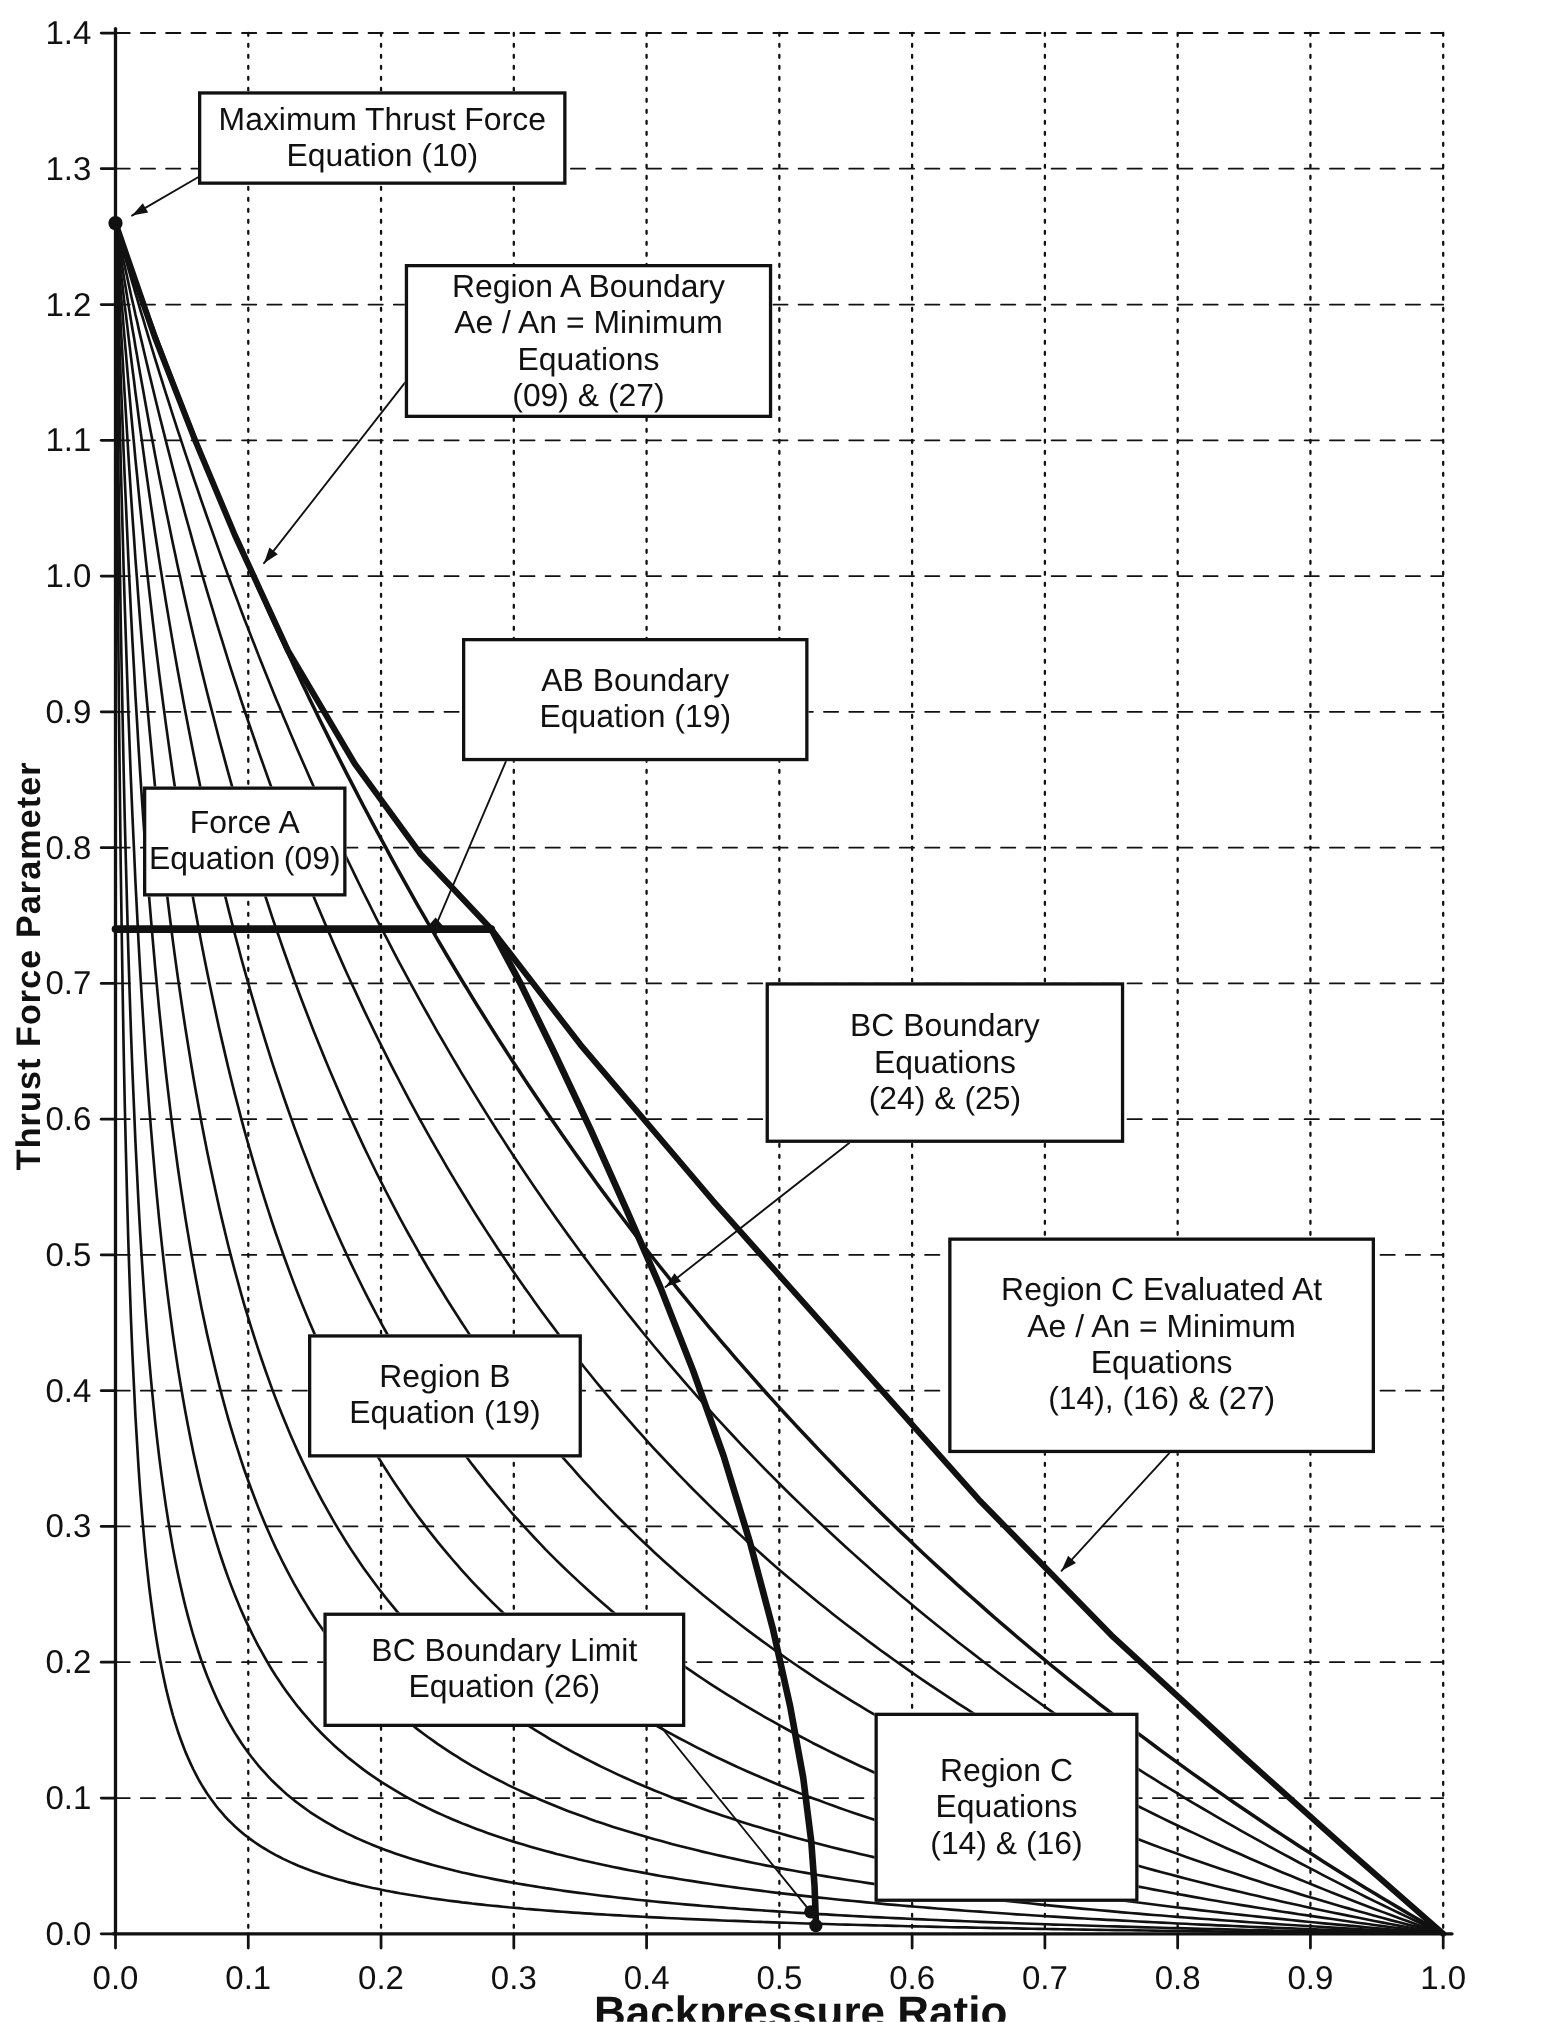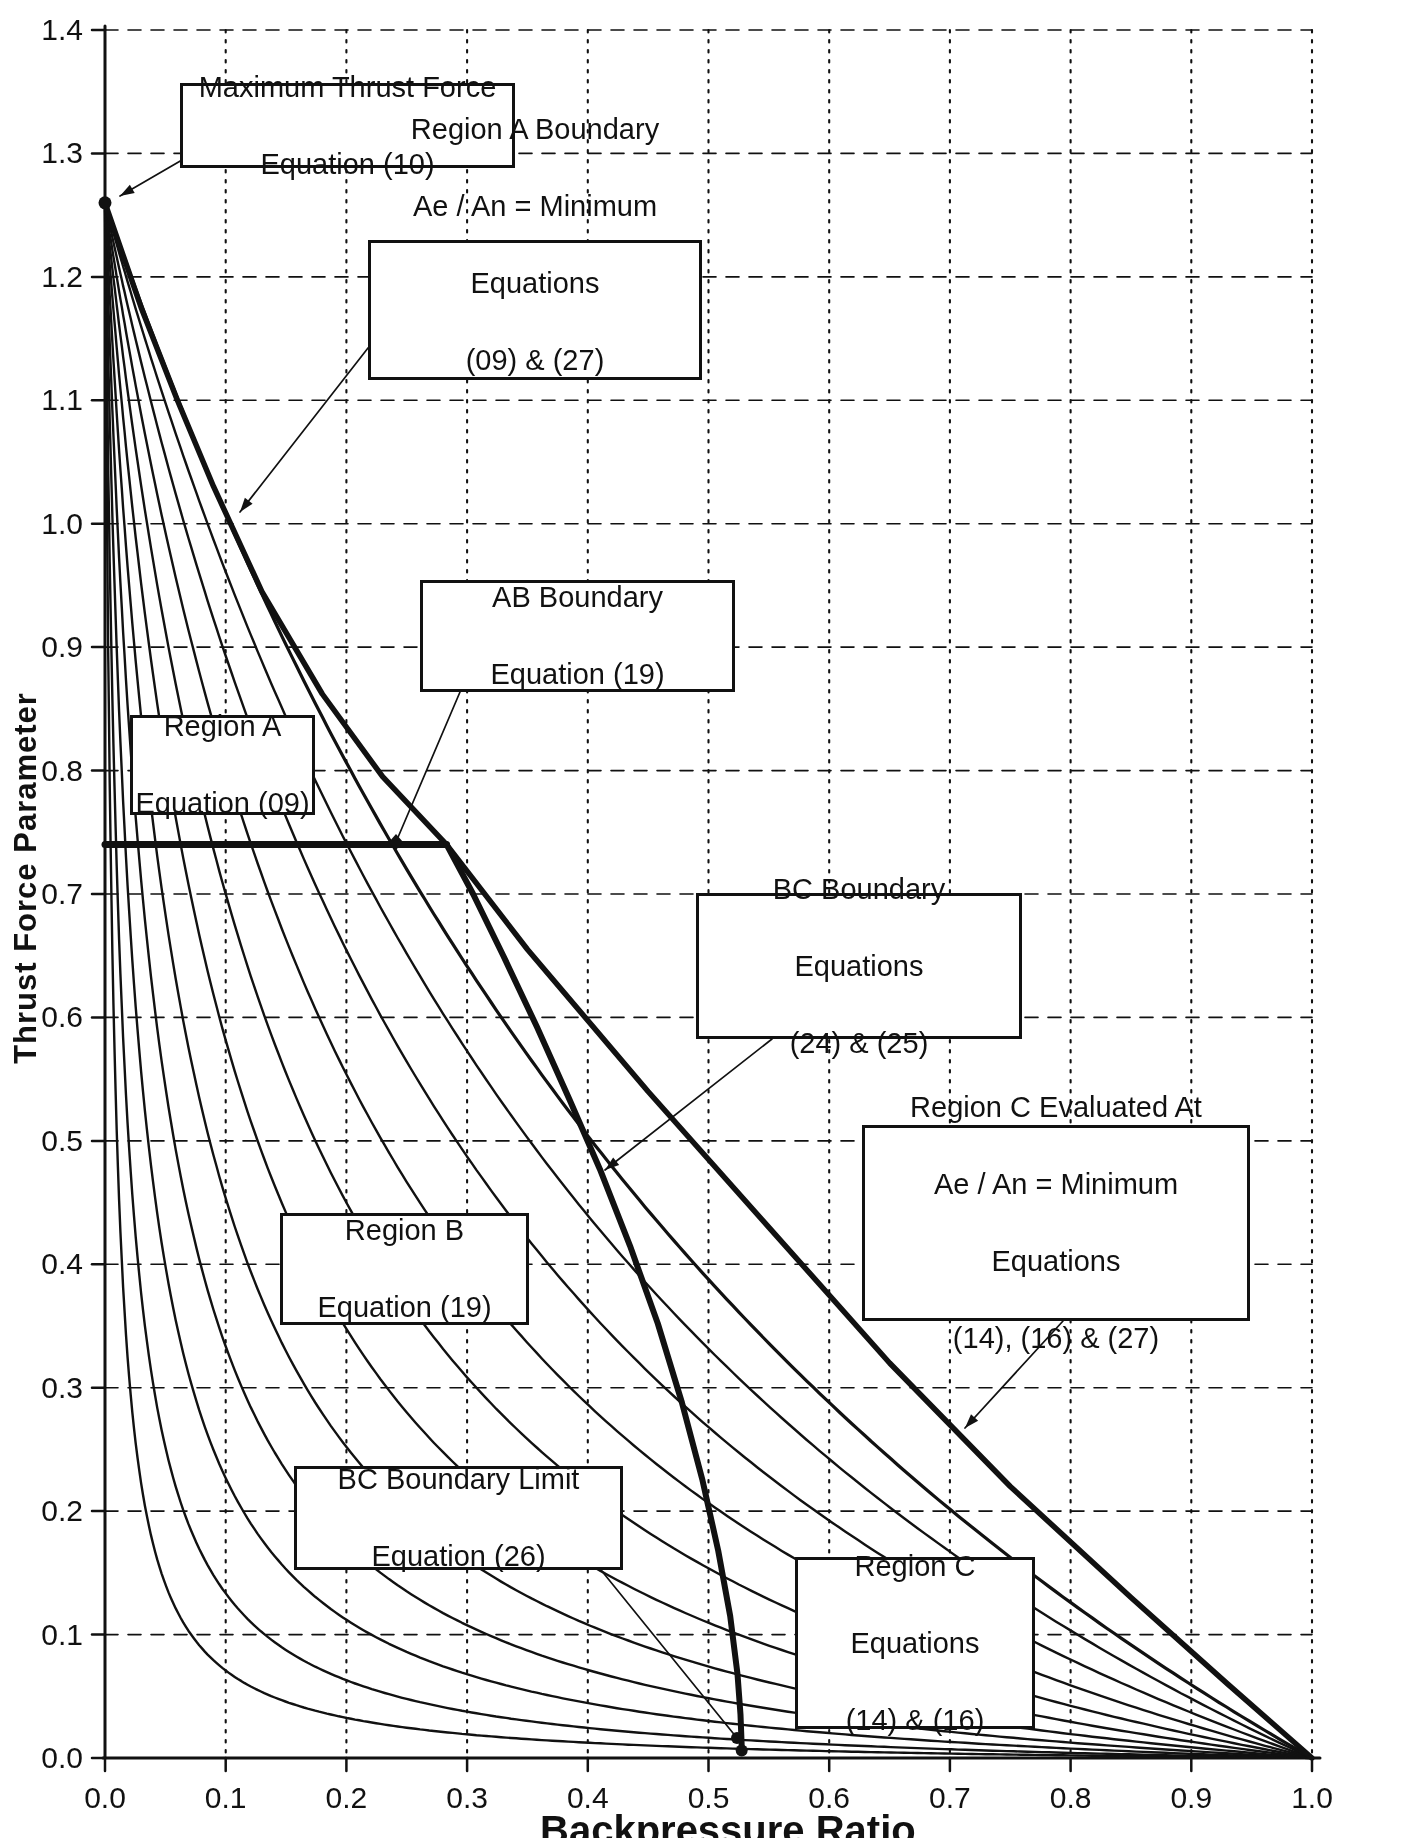--- a/index.html
+++ b/index.html
@@ -6,21 +6,21 @@
   body{width:1411px;height:1838px;overflow:hidden;position:relative;
        font-family:"Liberation Sans", sans-serif;color:#111;}
   #stage{position:absolute;left:0;top:0;width:1411px;height:1838px;background:#fff;}
   svg{position:absolute;left:0;top:0;}
   .y-title{position:absolute;top:878px;left:26px;transform:translate(-50%,-50%) rotate(-90deg);
            font-size:31px;font-weight:bold;white-space:nowrap;letter-spacing:1px;color:#111;}
   .x-title{position:absolute;top:1808px;left:540px;font-size:40px;font-weight:bold;
            white-space:nowrap;color:#111;}
   .callout{position:absolute;box-sizing:border-box;border:3px solid #111;background:#fff;
            display:flex;flex-direction:column;align-items:center;justify-content:center;
-           font-size:29px;line-height:33px;text-align:center;color:#111;z-index:5;gap:44px;}
+           font-size:29px;line-height:33px;text-align:center;color:#111;z-index:5;}
   .callout div{white-space:nowrap;}
 </style>
 </head>
 <body>
 
 <div id="stage">
   <svg id="plot" width="1411" height="1838">
       <path d="M225.7 30.0 L 225.7 1758.0" fill="none" stroke="#111111" stroke-width="2.1" stroke-linejoin="round" stroke-linecap="round" stroke-dasharray="2.5 7.5"></path>
       <path d="M346.4 30.0 L 346.4 1758.0" fill="none" stroke="#111111" stroke-width="2.1" stroke-linejoin="round" stroke-linecap="round" stroke-dasharray="2.5 7.5"></path>
       <path d="M467.1 30.0 L 467.1 1758.0" fill="none" stroke="#111111" stroke-width="2.1" stroke-linejoin="round" stroke-linecap="round" stroke-dasharray="2.5 7.5"></path>
@@ -139,21 +139,21 @@
         <div>Region A Boundary</div>
         <div>Ae / An = Minimum</div>
         <div>Equations</div>
         <div>(09) &amp; (27)</div>
       </div>
       <div class="callout" style="left: 420px; top: 580px; width: 315px; height: 112px;">
         <div>AB Boundary</div>
         <div>Equation (19)</div>
       </div>
       <div class="callout" style="left: 130px; top: 715px; width: 185px; height: 100px;">
-        <div>Region A</div>
+        <div>Force A</div>
         <div>Equation (09)</div>
       </div>
       <div class="callout" style="left: 696px; top: 893px; width: 326px; height: 146px;">
         <div>BC Boundary</div>
         <div>Equations</div>
         <div>(24) &amp; (25)</div>
       </div>
       <div class="callout" style="left: 862px; top: 1125px; width: 388px; height: 196px;">
         <div>Region C Evaluated At</div>
         <div>Ae / An = Minimum</div>

